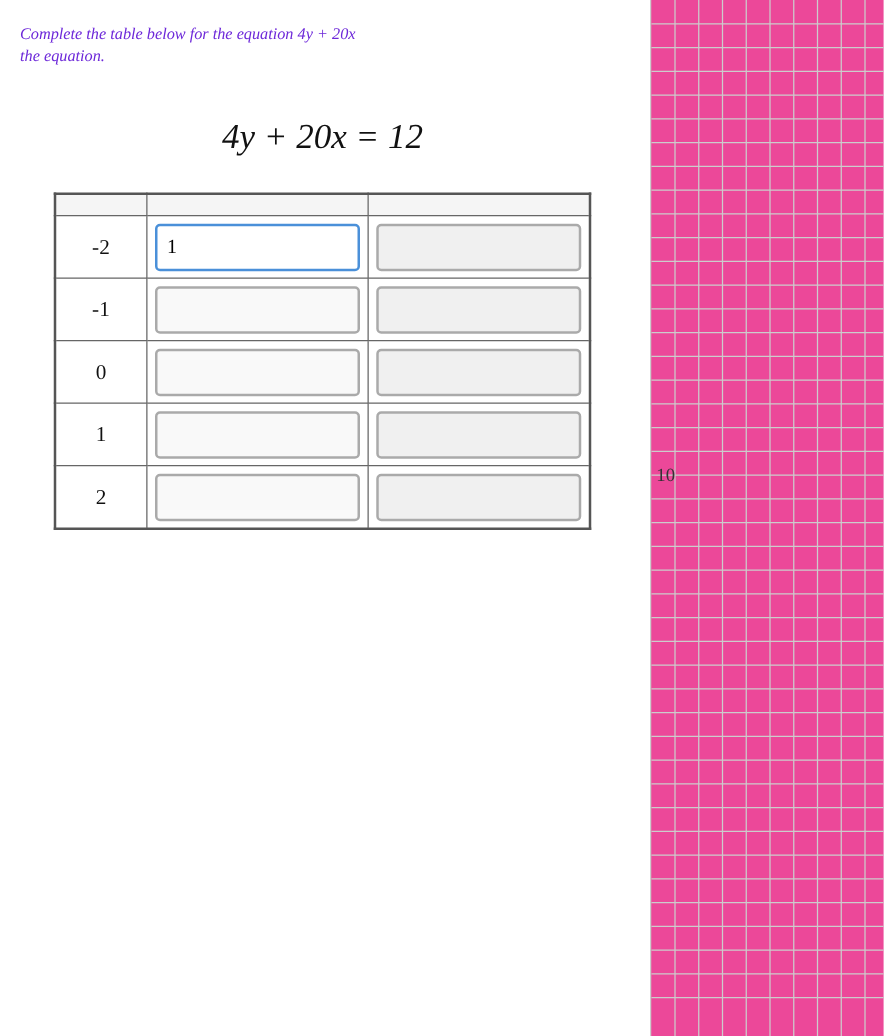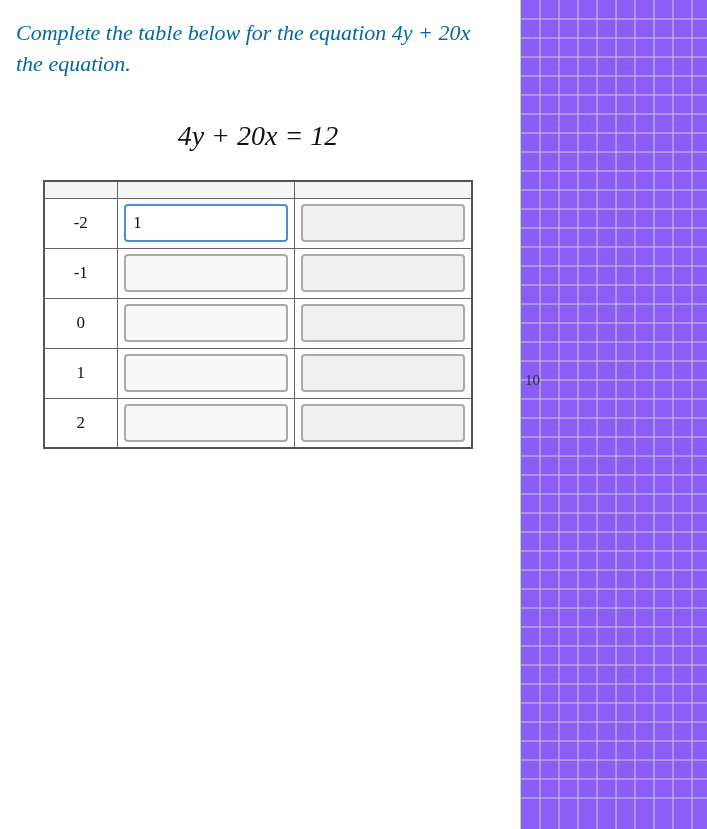--- a/index.html
+++ b/index.html
@@ -20,35 +20,35 @@
     }
 
     .left-panel {
       flex: 0 0 520px;
       background: #ffffff;
       padding: 18px 20px 20px 16px;
     }
 
     .right-panel {
       flex: 1;
-      background: #8b5cf6;
+      background: #ec4899;
       position: relative;
       border-left: 1px solid #ccc;
     }
 
     .grid-canvas {
       width: 100%;
       height: 100%;
     }
 
     .instructions {
       font-style: italic;
-      font-size: 22px;
+      font-size: 13px;
       line-height: 1.4;
-      color: #0369a1;
+      color: #6d28d9;
       margin-bottom: 20px;
     }
 
     .equation-display {
       text-align: center;
       font-size: 28px;
       margin: 40px 0 28px 0;
       color: #111;
       font-style: italic;
     }

